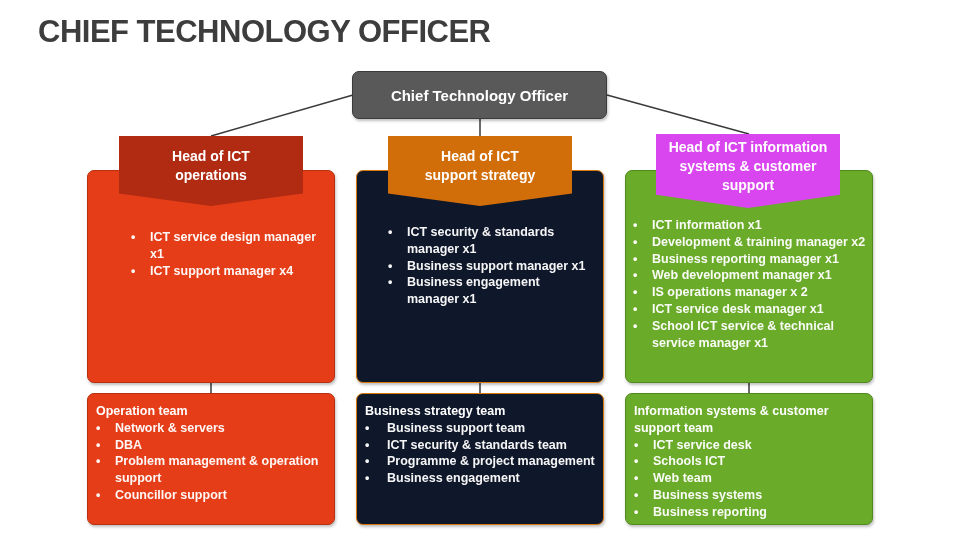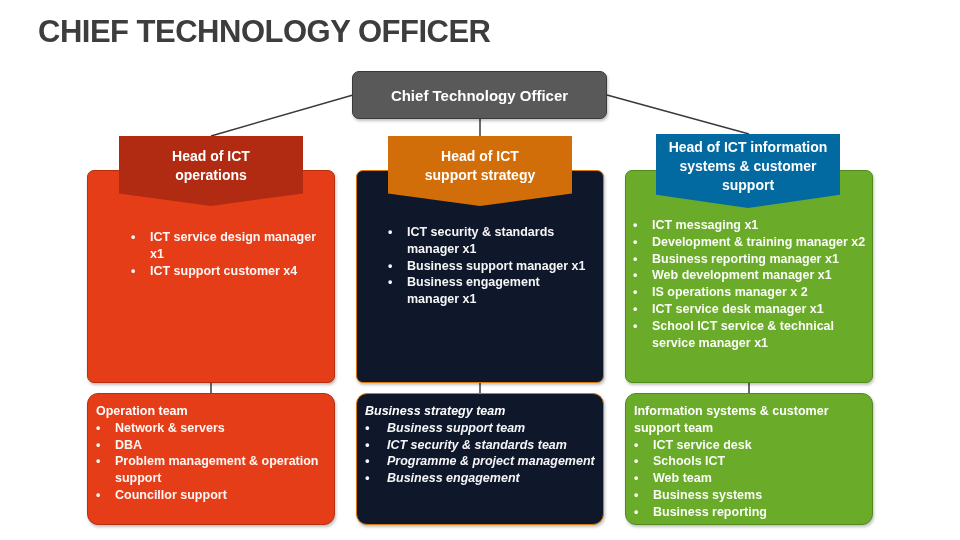--- a/index.html
+++ b/index.html
@@ -20,37 +20,37 @@
       color: #ffffff; font-weight: bold; font-size: 15px;
       display: flex; align-items: center; justify-content: center;
       box-shadow: 1px 2px 3px rgba(0,0,0,0.25);
     }
 
     .card {
       position: absolute; width: 248px; border-radius: 7px;
       color: #ffffff; box-shadow: 1px 2px 3px rgba(0,0,0,0.25);
     }
     .card.top { top: 170px; height: 213px; }
-    .card.bottom { top: 393px; height: 132px; padding: 9px 8px 0 8px; border-radius: 11px; }
+    .card.bottom { top: 393px; height: 132px; padding: 9px 8px 0 8px; }
 
     .col-1 .card { background: #E53D18; border: 1.5px solid #B8300F; }
     .col-2 .card { background: #0f172a; border: 1.5px solid #D9780C; }
     .col-3 .card { background: #6BAB2A; border: 1.5px solid #4F8A1C; }
 
     .banner {
       position: absolute; width: 184px; height: 70px;
       color: #ffffff; font-weight: bold; font-size: 14px; line-height: 19px;
       display: flex; align-items: center; justify-content: center; text-align: center;
       padding-bottom: 10px;
       clip-path: polygon(0 0, 100% 0, 100% 82%, 50% 100%, 0 82%);
       filter: drop-shadow(1px 2px 2px rgba(0,0,0,0.3));
     }
     .col-1 .banner { background: #B02B12; }
     .col-2 .banner { background: #D26E0A; }
-    .col-3 .banner { background: #0369a1; height: 74px; }
+    .col-3 .banner { background: #d946ef; height: 74px; }
 
     ul.role-list { list-style: none; }
     ul.role-list li {
       position: relative; padding-left: 19px;
       font-size: 12.5px; line-height: 16.8px; font-weight: bold;
       color: rgba(255,255,255,0.96);
     }
     ul.role-list li::before {
       content: "\2022"; position: absolute; left: 0; top: 0;
     }
@@ -78,21 +78,21 @@
   <line x1="480" y1="383" x2="480" y2="393" stroke="#3a3a3a" stroke-width="1.5"></line>
   <line x1="749" y1="383" x2="749" y2="393" stroke="#3a3a3a" stroke-width="1.5"></line>
 </svg>
 
 <div class="cto-box">Chief Technology Officer</div>
 
 <div class="col-1">
   <div class="card top" style="left:87px;">
     <ul class="role-list">
       <li>ICT service design manager x1</li>
-      <li>ICT support customer x4</li>
+      <li>ICT support manager x4</li>
     </ul>
   </div>
   <div class="banner" style="left:119px; top:136px;">
     <div>
       <div>Head of ICT</div>
       <div>operations</div>
     </div>
   </div>
   <div class="card bottom" style="left:87px;">
     <div class="team-title">Operation team</div>
@@ -112,35 +112,35 @@
       <li>Business support manager x1</li>
       <li>Business engagement manager x1</li>
     </ul>
   </div>
   <div class="banner" style="left:388px; top:136px;">
     <div>
       <div>Head of ICT</div>
       <div>support strategy</div>
     </div>
   </div>
-  <div class="card bottom" style="left:356px;font-style:italic;">
+  <div class="card bottom" style="left:356px;">
     <div class="team-title">Business strategy team</div>
     <ul class="role-list">
       <li>Business support team</li>
       <li>ICT security &amp; standards team</li>
       <li>Programme &amp; project management</li>
       <li>Business engagement</li>
     </ul>
   </div>
 </div>
 
 <div class="col-3">
   <div class="card top" style="left:625px;">
     <ul class="role-list">
-      <li>ICT messaging x1</li>
+      <li>ICT information x1</li>
       <li>Development &amp; training manager x2</li>
       <li>Business reporting manager x1</li>
       <li>Web development manager x1</li>
       <li>IS operations manager x 2</li>
       <li>ICT service desk manager x1</li>
       <li>School ICT service &amp; technical service manager x1</li>
     </ul>
   </div>
   <div class="banner" style="left:656px; top:134px;">
     <div>

